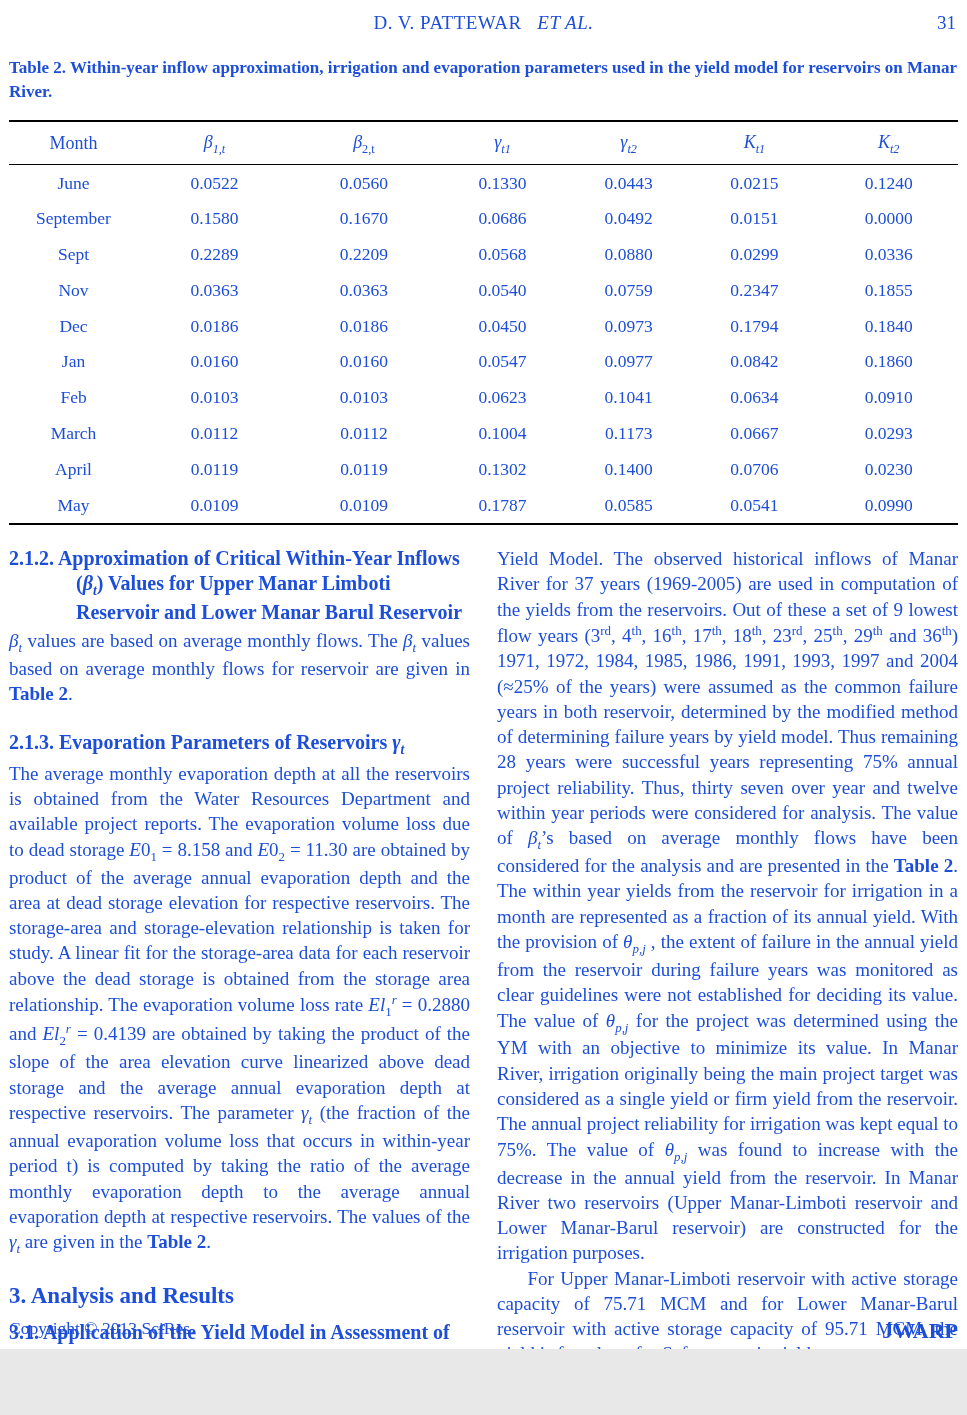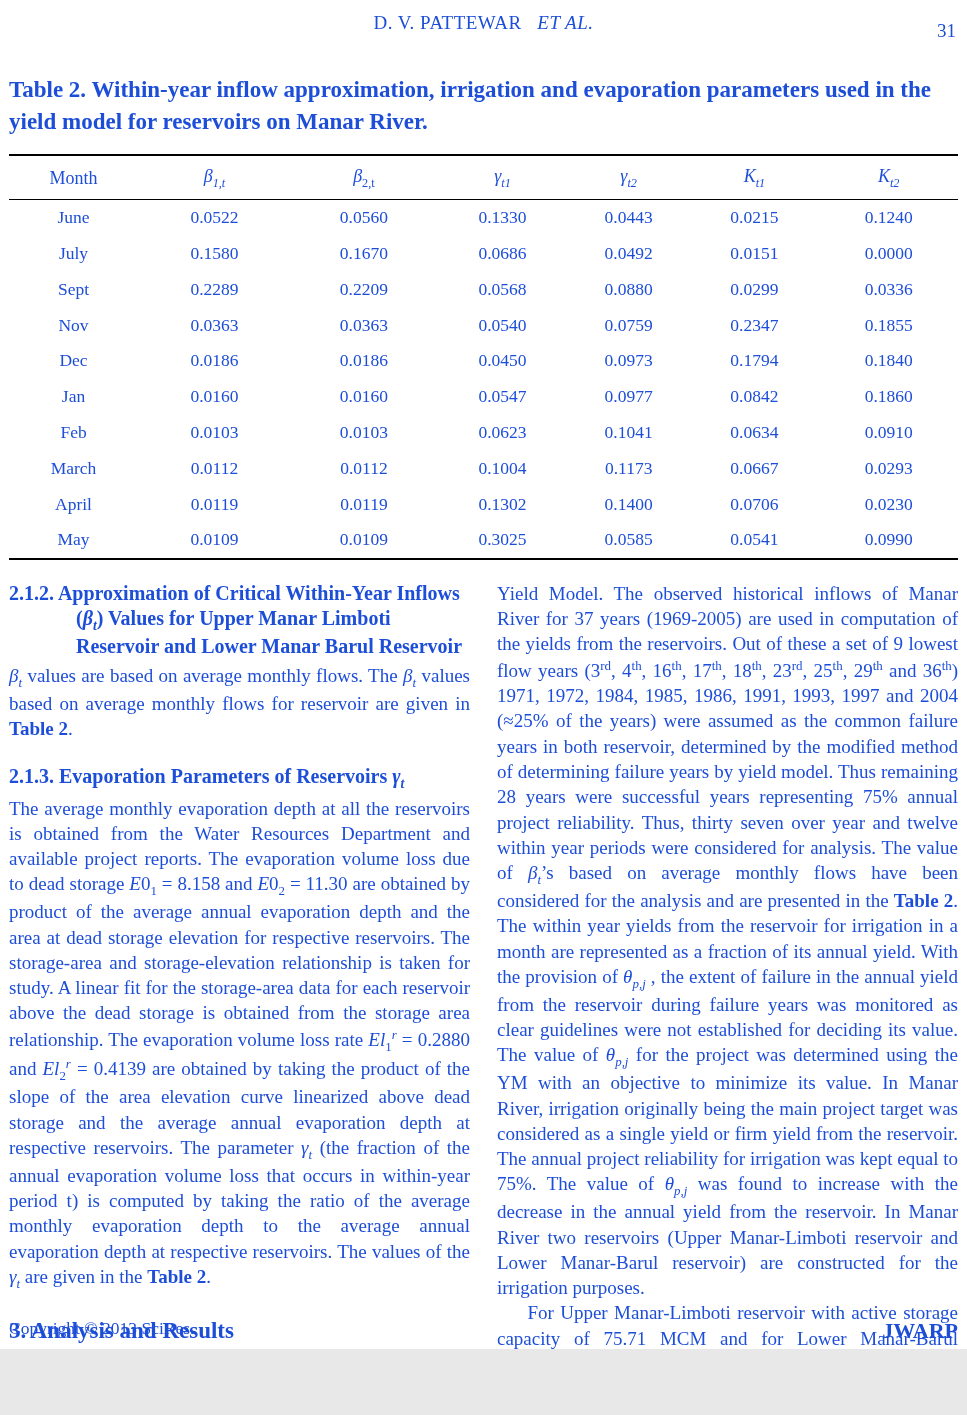--- a/index.html
+++ b/index.html
@@ -5,24 +5,24 @@
   html,body { margin:0; padding:0; background:#e8e8e8; }
   .page {
     width:967px; height:1349px; margin:0 auto; background:#ffffff;
     position:relative; box-sizing:border-box; padding:12px 9px 0 9px;
     font-family:"Liberation Serif", serif; color:#1d4ed8;
   }
   
   .running-head { position:relative; height:26px; font-size:19px; }
   .rh-center { position:absolute; left:0; right:0; text-align:center; letter-spacing:.5px; }
   .rh-etal { font-style:italic; }
-  .rh-page { position:absolute; right:2px; top:8px; }
+  .rh-page { position:absolute; right:2px; top:0; }
 
   
-  .caption { margin-top:36px; font-weight:bold; font-size:23px; line-height:1.4; }
+  .caption { margin-top:18px; font-weight:bold; font-size:17px; line-height:1.4; }
 
   
   table.params { width:100%; border-collapse:collapse; margin-top:16px; font-size:18px;
     border-top:2.5px solid #000; border-bottom:2.5px solid #000; }
   table.params thead th { font-weight:normal; padding:10px 0 8px 0; border-bottom:1.5px solid #000; text-align:center; }
   table.params tbody td { text-align:center; padding:7.4px 0; font-size:17.5px; }
   sub { font-size:68%; }
   sup { font-size:68%; }
 
   
@@ -78,21 +78,21 @@
         <tr>
           <td>June</td>
           <td>0.0522</td>
           <td>0.0560</td>
           <td>0.1330</td>
           <td>0.0443</td>
           <td>0.0215</td>
           <td>0.1240</td>
         </tr>
         <tr>
-          <td>July</td>
+          <td>September</td>
           <td>0.1580</td>
           <td>0.1670</td>
           <td>0.0686</td>
           <td>0.0492</td>
           <td>0.0151</td>
           <td>0.0000</td>
         </tr>
         <tr>
           <td>Sept</td>
           <td>0.2289</td>
@@ -153,21 +153,21 @@
           <td>0.0119</td>
           <td>0.1302</td>
           <td>0.1400</td>
           <td>0.0706</td>
           <td>0.0230</td>
         </tr>
         <tr>
           <td>May</td>
           <td>0.0109</td>
           <td>0.0109</td>
-          <td>0.3025</td>
+          <td>0.1787</td>
           <td>0.0585</td>
           <td>0.0541</td>
           <td>0.0990</td>
         </tr>
       </tbody>
   </table>
 
   <div class="columns">
 
     <div class="col">

